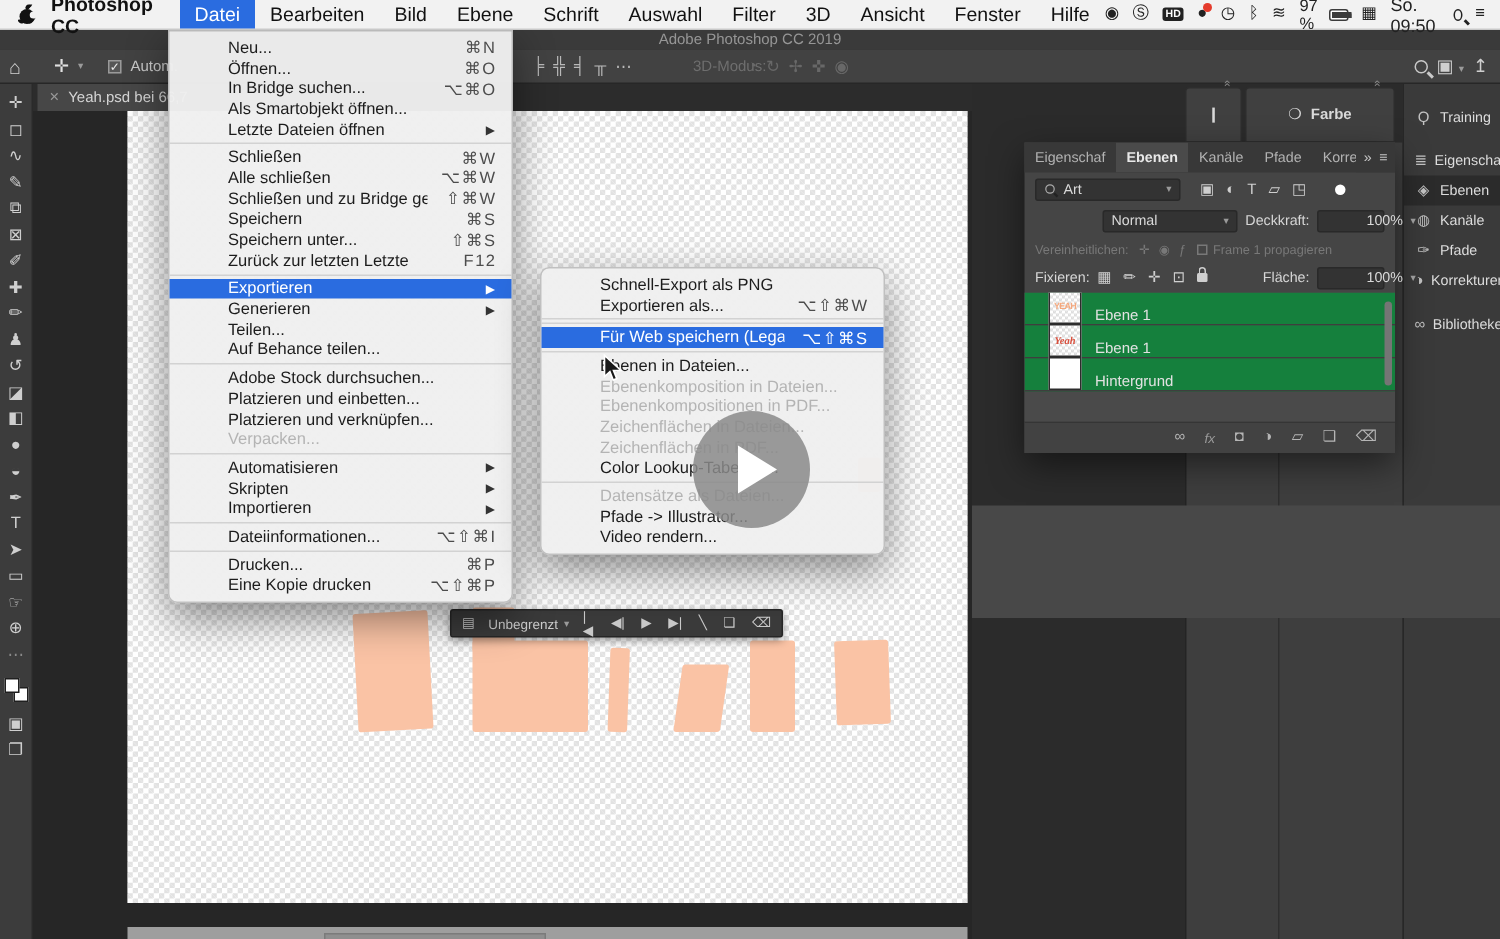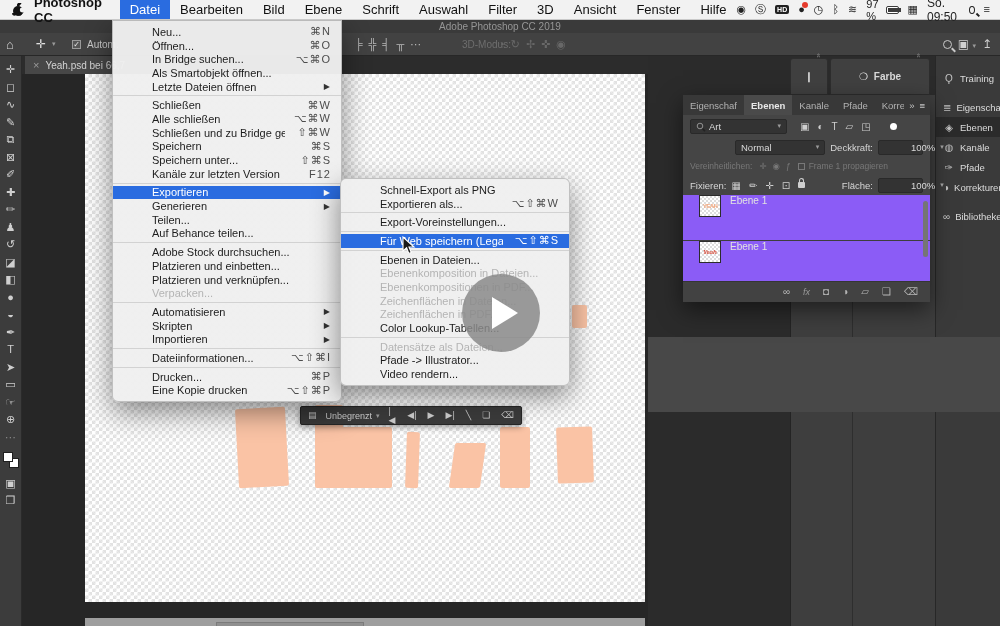--- a/index.html
+++ b/index.html
@@ -102,35 +102,35 @@
   .fdot{width:7px;height:7px;border-radius:50%;background:#fff;margin-left:14px;}
   .lp-blend{height:20px;margin-left:45px;}
   .bsel{width:117px;}
   .valsel{width:45px;padding-left:32px;}
   .lp-unify{height:18px;color:#787878;font-size:8.5px;gap:7px;}
   .lp-lock{height:20px;}
   .lockicons{display:flex;gap:8px;color:#cfcfcf;font-size:10px;align-items:center;}
   .mini-lock{width:7px;height:6px;background:#cfcfcf;position:relative;border-radius:1px;display:inline-block;}
   .mini-lock::before{content:"";position:absolute;left:1px;top:-4px;width:3px;height:3px;border:1.3px solid #cfcfcf;border-bottom:none;border-radius:3px 3px 0 0;}
   .lp-list{position:relative;height:86px;background:#4a4a4a;overflow:hidden;}
-  .lrow{height:46px;display:flex;align-items:flex-start;gap:9px;padding-left:16px;border-bottom:1px solid #3e3e3e;background:#8b5cf6;}
+  .lrow{height:22px;display:flex;align-items:flex-end;gap:9px;padding-left:16px;border-bottom:1px solid #3e3e3e;background:#15803d;}
   .lthumb{width:22px;height:22px;border:1px solid #2c2c2c;background:#fff;display:flex;align-items:center;justify-content:center;overflow:hidden;}
   .lthumb.checker{background-color:#fff;background-image:linear-gradient(45deg,#ddd 25%,transparent 25%,transparent 75%,#ddd 75%),linear-gradient(45deg,#ddd 25%,transparent 25%,transparent 75%,#ddd 75%);background-size:4px 4px;background-position:0 0,2px 2px;}
   .lthumb .t-outline{color:#f5a87d;font-size:6px;font-weight:bold;letter-spacing:-0.5px;}
   .lthumb .t-red{color:#d9503e;font-size:7px;font-weight:bold;font-family:"Liberation Serif",serif;font-style:italic;}
   .lname{font-size:10px;color:#e2e2e2;}
   .lp-scroll{position:absolute;right:2px;top:6px;width:5px;height:56px;background:#757575;border-radius:3px;}
   .lp-bottom{height:21px;background:#424242;display:flex;align-items:center;justify-content:flex-end;gap:13px;padding-right:12px;color:#b5b5b5;font-size:10px;border-top:1px solid #353535;}
   .lp-bottom .bico{line-height:1;}
   .lp-bottom .fx{font-style:italic;font-size:9px;color:#9a9a9a;}
 
   
   .menu{position:absolute;background:rgba(240,240,240,.97);border:1px solid rgba(0,0,0,.2);box-shadow:0 10px 28px rgba(0,0,0,.45);padding:4px 0;font-size:11px;color:#1c1c1c;z-index:300;}
   .filemenu{left:112px;top:20px;width:230px;border-radius:0 0 6px 6px;}
-  .submenu{left:340px;top:178px;width:230px;border-radius:6px;z-index:310;}
+  .submenu{left:360px;top:178px;width:230px;border-radius:6px;z-index:310;}
   .menu-item{height:13.7px;display:flex;align-items:center;padding:0 10px 0 21px;white-space:nowrap;}
   .menu-item .ml{flex:1;overflow:hidden;padding-left:18px;}
   .menu-item .ms{color:#4c4c4c;margin-left:12px;letter-spacing:1px;}
   .menu-item .ms.arr{font-size:8px;color:#333;}
   .menu-item.hl{background:var(--accent,#2a6ce0);color:#fff;}
   .menu-item.hl .ms{color:#fff;}
   .menu-item.dis .ml{color:#b4b4b4;}
   .menu-sep{height:1px;background:#d2d2d2;margin:2px 0;}
 
   
@@ -477,21 +477,21 @@
       </div>
       <div class="menu-item">
         <span class="ml">Speichern</span>
         <span class="ms">⌘S</span>
       </div>
       <div class="menu-item">
         <span class="ml">Speichern unter...</span>
         <span class="ms">⇧⌘S</span>
       </div>
       <div class="menu-item">
-        <span class="ml">Kanäle zur letzten Version</span>
+        <span class="ml">Zurück zur letzten Letzte</span>
         <span class="ms">F12</span>
       </div>
       <div class="menu-sep"></div>
       <div class="menu-item hl">
         <span class="ml">Exportieren</span>
         <span class="ms arr">▶</span>
       </div>
       <div class="menu-item">
         <span class="ml">Generieren</span>
         <span class="ms arr">▶</span>
@@ -553,24 +553,20 @@
   <div class="menu submenu" id="submenu">
       <div class="menu-item">
         <span class="ml">Schnell-Export als PNG</span>
         <span class="ms"></span>
       </div>
       <div class="menu-item">
         <span class="ml">Exportieren als...</span>
         <span class="ms">⌥⇧⌘W</span>
       </div>
       <div class="menu-sep"></div>
-      <div class="menu-item">
-        <span class="ml">Export-Voreinstellungen...</span>
-        <span class="ms"></span>
-      </div>
       <div class="menu-sep"></div>
       <div class="menu-item hl">
         <span class="ml">Für Web speichern (Legacy)...</span>
         <span class="ms">⌥⇧⌘S</span>
       </div>
       <div class="menu-sep"></div>
       <div class="menu-item">
         <span class="ml">Ebenen in Dateien...</span>
         <span class="ms"></span>
       </div>

